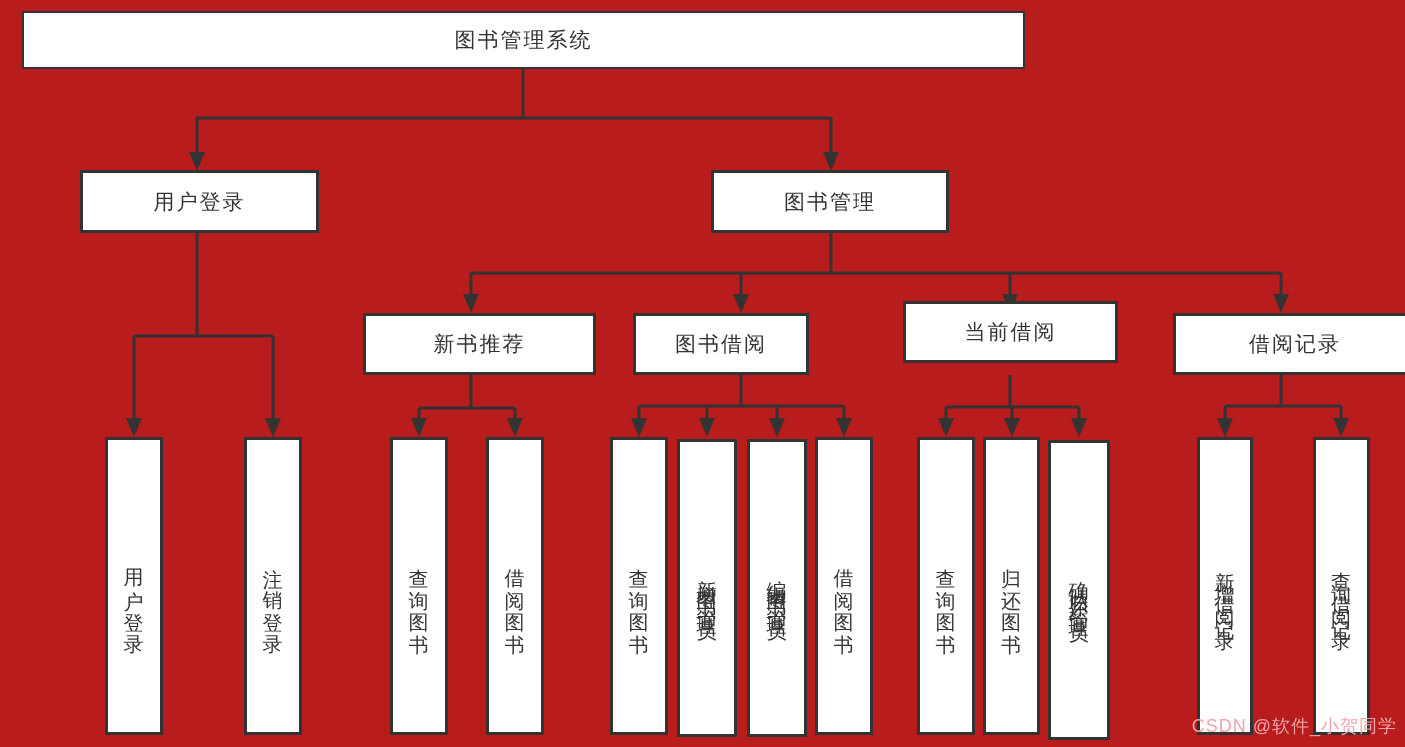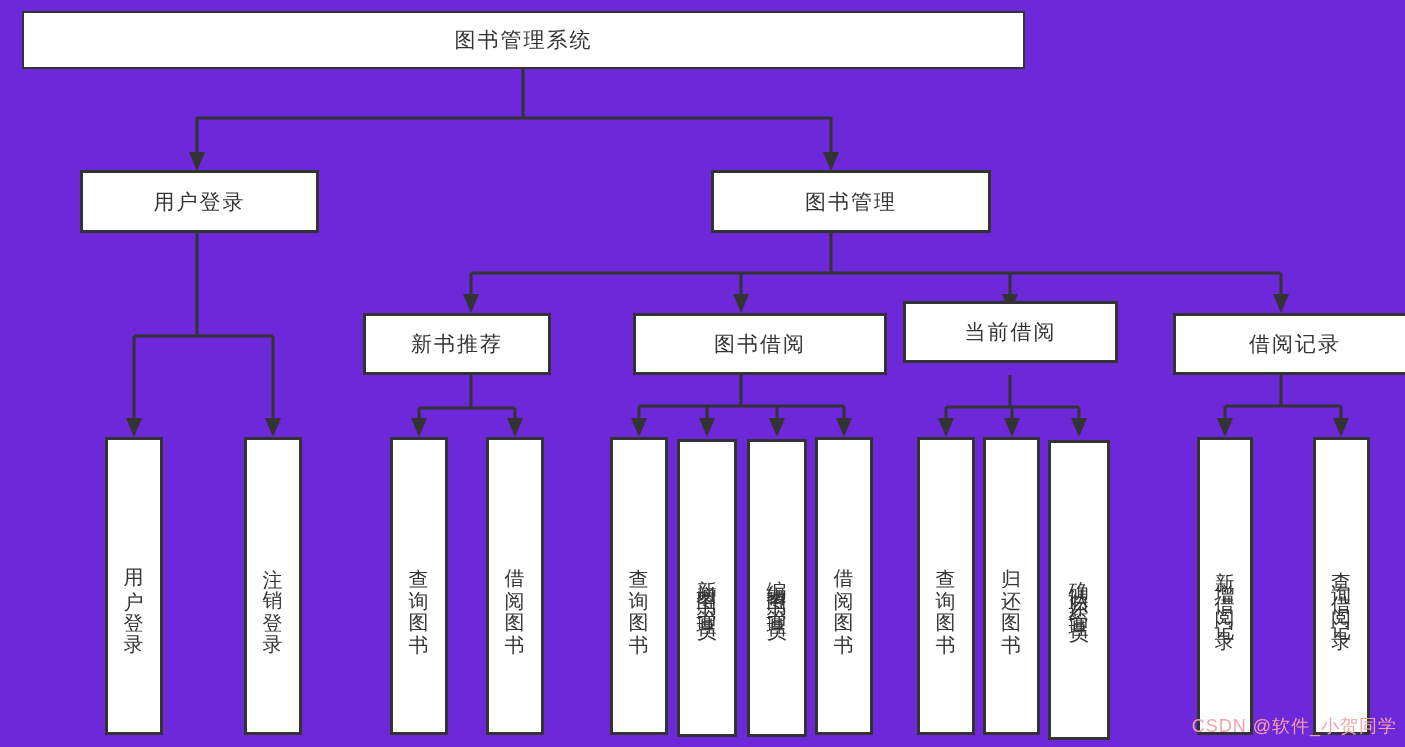--- a/index.html
+++ b/index.html
@@ -3,21 +3,21 @@
 <meta charset="utf-8">
 <style>
   html,body { margin:0; padding:0; }
   body {
     font-family: "Liberation Sans", "DejaVu Sans", sans-serif;
     background:#ffffff;
   }
   .canvas {
     position:relative;
     width:1405px; height:747px;
-    background:#6d28d9;
+    background:#b91c1c;
     overflow:hidden;
   }
   svg.wires { position:absolute; left:0; top:0; z-index:1; }
   .node {
     position:absolute;
     background:#ffffff;
     border:3px solid #333333;
     box-sizing:border-box;
     display:flex; align-items:center; justify-content:center;
     color:#333333;
@@ -129,28 +129,28 @@
     </g>
   </svg>
 
   <div class="node root h-node" style="left:22px;top:11px;width:1003px;height:58px;">
     <span>图书管理系统</span>
   </div>
 
   <div class="node h-node" style="left:80px;top:170px;width:239px;height:63px;">
     <span>用户登录</span>
   </div>
-  <div class="node h-node" style="left:711px;top:170px;width:280px;height:63px;">
+  <div class="node h-node" style="left:711px;top:170px;width:238px;height:63px;">
     <span>图书管理</span>
   </div>
 
-  <div class="node h-node" style="left:363px;top:313px;width:188px;height:62px;">
+  <div class="node h-node" style="left:363px;top:313px;width:233px;height:62px;">
     <span>新书推荐</span>
   </div>
-  <div class="node h-node" style="left:633px;top:313px;width:254px;height:62px;">
+  <div class="node h-node" style="left:633px;top:313px;width:176px;height:62px;">
     <span>图书借阅</span>
   </div>
   <div class="node h-node" style="left:903px;top:301px;width:215px;height:62px;">
     <span>当前借阅</span>
   </div>
   <div class="node h-node" style="left:1173px;top:313px;width:244px;height:62px;">
     <span>借阅记录</span>
   </div>
 
   <div class="node v-node" style="left:105px;top:437px;width:58px;height:298px;">

